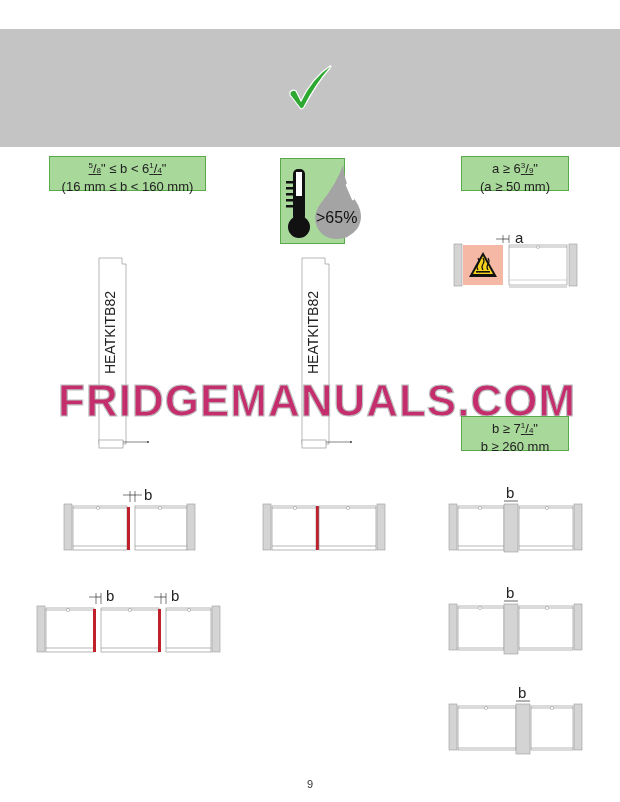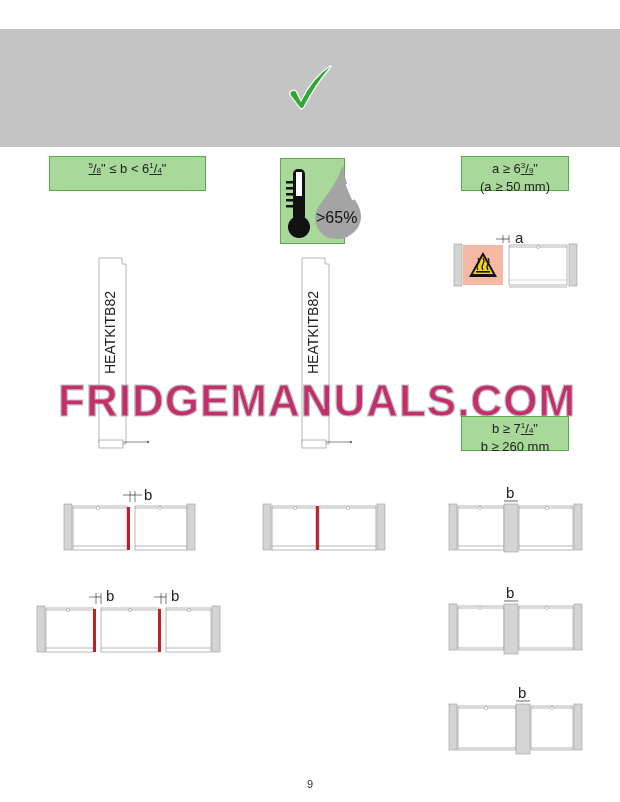--- a/index.html
+++ b/index.html
@@ -33,20 +33,21 @@
 
 <div class="banner"></div>
 <svg class="check" viewBox="0 0 44 46">
   <path d="M2 28 Q5 25 8 27 L13 37 Q24 14 42 2 Q44 1 42 4 Q28 20 16 43 Q14 46 12 44 Q6 36 2 31 Z" fill="#2fa832" stroke="#ffffff" stroke-width="1.2"></path>
 </svg>
 
 <div class="gbox" style="left:49px; top:156px; width:157px; height:35px; padding-top:1px;">
   <div>
     <span class="frac"><span class="n">5</span>/<span class="d">8</span></span><span>" ≤ b &lt; 6</span><span class="frac"><span class="n">1</span>/<span class="d">4</span></span><span>"</span>
   </div>
+  <div>(16 mm ≤ b &lt; 160 mm)</div>
 </div>
 
 <div class="iconbox">
   <svg width="82" height="83" viewBox="0 0 82 83">
     <g>
       <rect x="12" y="10" width="12" height="52" rx="5" fill="#111"></rect>
       <circle cx="18" cy="68" r="11" fill="#111"></circle>
       <rect x="15" y="13" width="6" height="24" fill="#fff"></rect>
       <rect x="5" y="22" width="7" height="2.5" fill="#111"></rect>
       <rect x="5" y="28" width="7" height="2.5" fill="#111"></rect>

